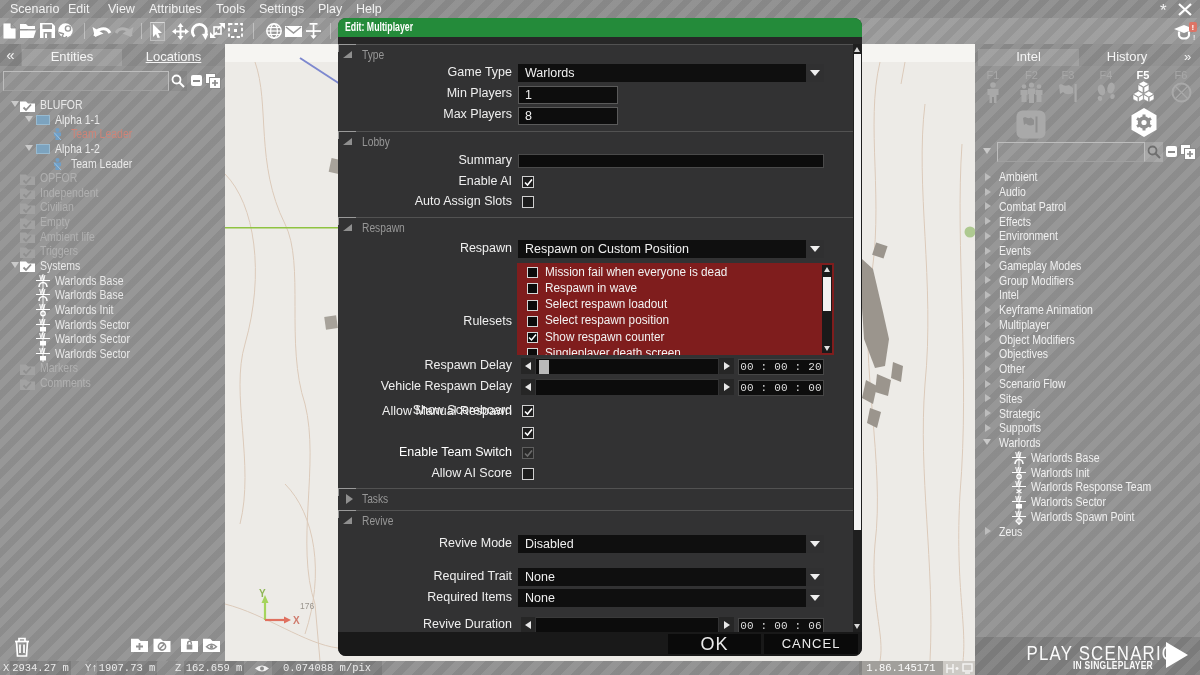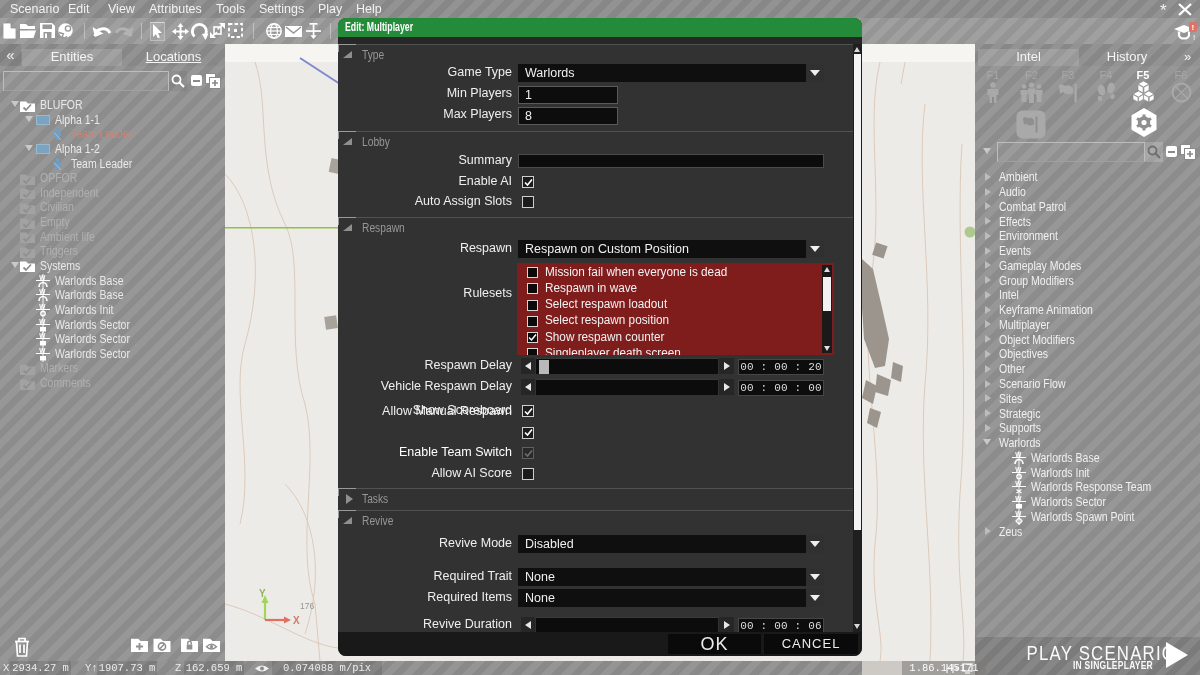--- a/index.html
+++ b/index.html
@@ -554,21 +554,21 @@
  <span class="abs" style="left:85px;top:1px">Y↑</span>
       <div class="badge" style="left:97px;width:60px">1907.73 m</div>
  <span class="abs" style="left:175px;top:1px">Z</span>
       <div class="badge" style="left:184px;width:60px">162.659 m</div>
  <svg class="abs" style="left:255px;top:3px" width="14" height="9">
         <path d="M0,4.5 Q7,-1.5 14,4.5 Q7,10.5 0,4.5 Z" fill="#efefef"></path>
         <circle cx="7" cy="4.5" r="2" fill="#8c8c8c"></circle>
       </svg>
  <div class="badge" style="left:272px;width:110px">0.074088 m/pix</div>
  <div class="abs" style="left:862px;top:0;width:113px;height:14px;background:#cdcac5"></div>
- <div class="badge" style="left:902px;width:84px;background:rgba(125,123,120,.55);color:#fdfdfd">1.86.145171</div>
+ <div class="badge" style="left:859px;width:84px;background:rgba(125,123,120,.55);color:#fdfdfd">1.86.145171</div>
  <svg class="abs" style="left:946px;top:2px" width="28" height="11" opacity="0.8">
         <g stroke="#fff" stroke-width="1.4" fill="none">
           <path d="M1,1 L1,10 M1,5.5 L7,5.5 M7,1 L7,10"></path>
           <path d="M9.5,5.5 L12.5,5.5 M11,4 L11,7"></path>
           <rect x="17" y="1" width="9" height="7"></rect>
           <path d="M19,10 L24,10"></path>
         </g>
       </svg>
 </div>
 
@@ -599,21 +599,21 @@
       </div>
 <div class="dlabel" style="top:176px;">Auto Assign Slots</div>
 <div class="cb" style="top:178px;border-color:#cfcfcf;background:#1c1c1c"></div>
 <div class="sect" style="top:198.5px"></div>
       <div class="tri trie" style="left:5px;top:205.5px"></div>
       <div class="shead" style="left:24px;top:202.5px;color:#979797">Respawn</div>
 <div class="dlabel" style="top:223px;">Respawn</div>
 <div class="ddrop" style="top:222px"><span style="margin-left:7px">Respawn on Custom Position</span><div class="az">
           <div class="av"></div>
         </div></div>
-<div class="dlabel" style="top:268px;">Rulesets</div>
+<div class="dlabel" style="top:296px;">Rulesets</div>
 <div class="abs" style="left:179px;top:244.7px;width:317px;height:92px;background:#7f1d1d;border:0;overflow:hidden">
         <div style="position:absolute;left:10px;top:4.7px;width:9px;height:9px;border:1.4px solid #d6d6d6;background:#0b0b0b"></div>
         <div style="position:absolute;left:28px;top:2.5px;color:#f2f2f2;font-size:12.5px;white-space:nowrap;transform:scaleX(0.94);transform-origin:0 0">Mission fail when everyone is dead</div>
         <div style="position:absolute;left:10px;top:20.8px;width:9px;height:9px;border:1.4px solid #d6d6d6;background:#0b0b0b"></div>
         <div style="position:absolute;left:28px;top:18.6px;color:#f2f2f2;font-size:12.5px;white-space:nowrap;transform:scaleX(0.94);transform-origin:0 0">Respawn in wave</div>
         <div style="position:absolute;left:10px;top:36.900000000000006px;width:9px;height:9px;border:1.4px solid #d6d6d6;background:#0b0b0b"></div>
         <div style="position:absolute;left:28px;top:34.7px;color:#f2f2f2;font-size:12.5px;white-space:nowrap;transform:scaleX(0.94);transform-origin:0 0">Select respawn loadout</div>
         <div style="position:absolute;left:10px;top:53.00000000000001px;width:9px;height:9px;border:1.4px solid #d6d6d6;background:#0b0b0b"></div>
         <div style="position:absolute;left:28px;top:50.800000000000004px;color:#f2f2f2;font-size:12.5px;white-space:nowrap;transform:scaleX(0.94);transform-origin:0 0">Select respawn position</div>
         <div style="position:absolute;left:10px;top:69.10000000000001px;width:9px;height:9px;border:1.4px solid #d6d6d6;background:#0b0b0b">

